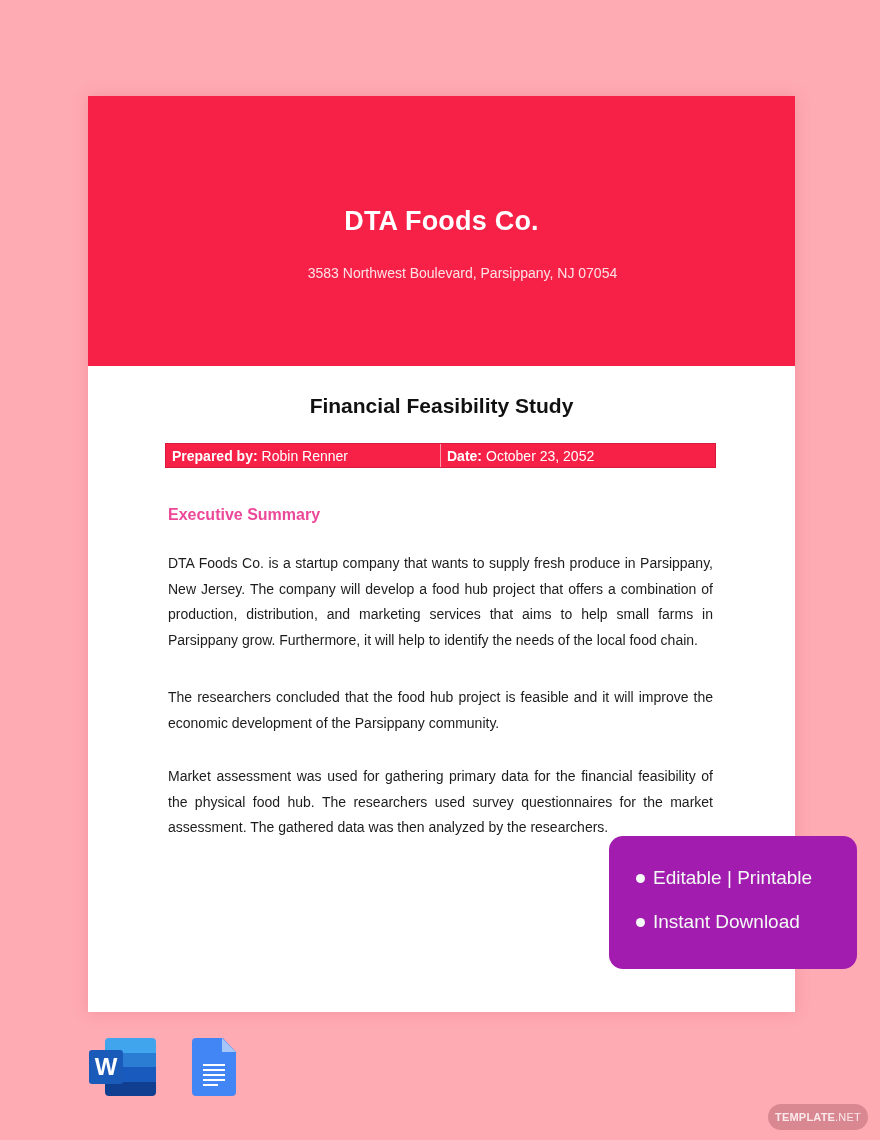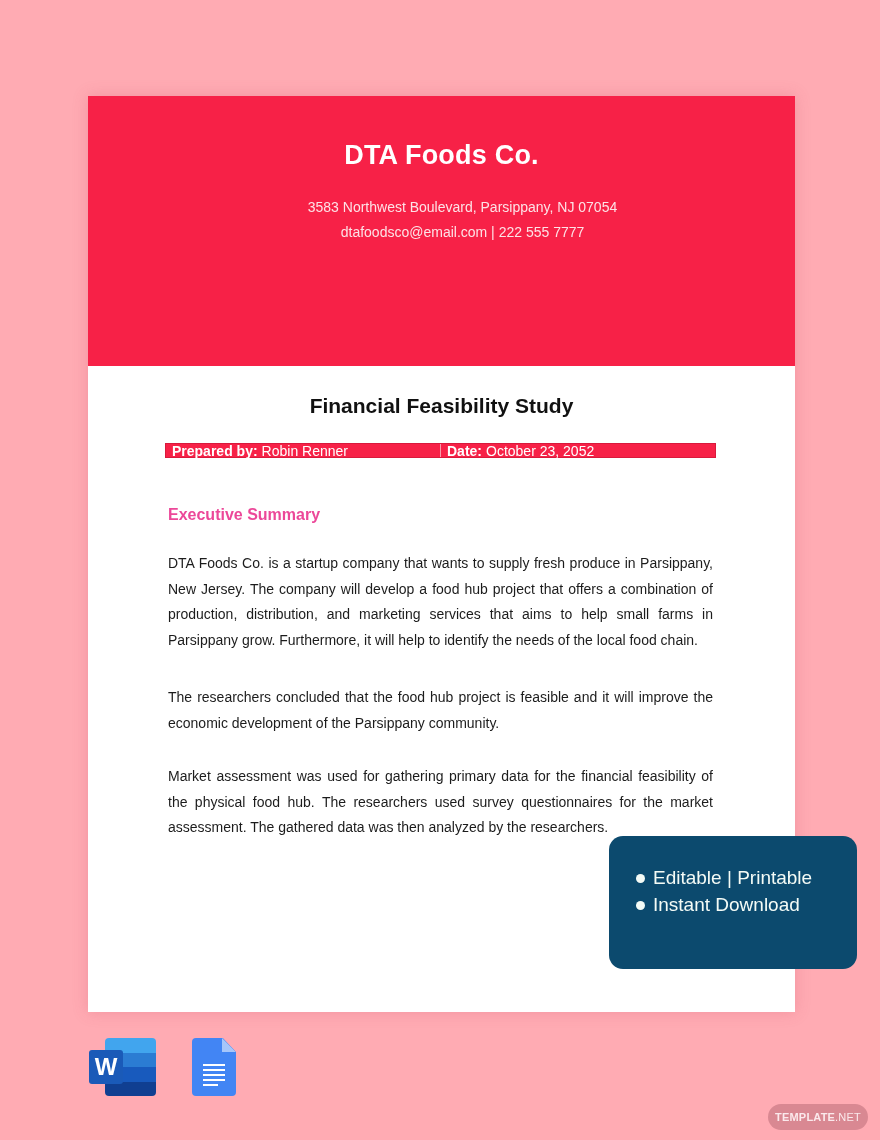--- a/index.html
+++ b/index.html
@@ -14,21 +14,21 @@
       left: 88px; top: 96px;
       width: 707px; height: 916px;
       background: #ffffff;
       box-shadow: 0 0 14px rgba(200, 80, 100, 0.25);
     }
     .header {
       height: 270px;
       background: #f72147;
       color: #fff;
       text-align: center;
-      padding-top: 44px;
+      padding-top: 110px;
     }
     .company {
       font-size: 27px;
       font-weight: bold;
       letter-spacing: 0.2px;
     }
     .contact {
       margin-top: 24px;
       font-size: 14px;
       line-height: 25px;
@@ -38,21 +38,21 @@
     .title {
       text-align: center;
       font-size: 21px;
       font-weight: bold;
       color: #111;
       margin-top: 28px;
     }
     .meta-table {
       position: absolute;
       left: 77px; top: 347px;
-      width: 551px; height: 15px;
+      width: 551px; height: 25px;
       display: flex;
       background: #f72147;
       border: 1px solid #d81a3c;
       color: #fff;
       font-size: 14px;
     }
     .meta-cell {
       flex: 1;
       display: flex;
       align-items: center;
@@ -74,31 +74,31 @@
       font-size: 14px;
       line-height: 25.5px;
       color: #1c1c1c;
       text-align: justify;
       text-align-last: left;
     }
     .green-badge {
       position: absolute;
       left: 609px; top: 836px;
       width: 248px; height: 133px;
-      background: #0c4a6e;
+      background: #a21caf;
       border-radius: 14px;
       color: #f4fbf6;
       font-size: 19px;
       padding: 30px 0 12px 27px;
     }
     .badge-item {
       display: flex; align-items: center;
       height: 24px;
     }
-    .badge-item + .badge-item { margin-top: 3px; align-items: center; }
+    .badge-item + .badge-item { margin-top: 20px; align-items: center; }
     .dot {
       width: 9px; height: 9px; border-radius: 50%;
       background: #f4fbf6;
       margin-right: 8px;
     }
     .app-icons {
       position: absolute;
       left: 89px; top: 1038px;
       display: flex; gap: 36px;
     }
@@ -144,21 +144,20 @@
     .watermark b { font-weight: bold; }
   </style>
 </head>
 <body>
 
 <div class="sheet">
   <div class="header">
     <div class="company">DTA Foods Co.</div>
     <div class="contact">
       <div>3583 Northwest Boulevard, Parsippany, NJ 07054</div>
-      <div>dtafoodsco@email.com | 222 555 7777</div>
     </div>
   </div>
 
   <div class="title">Financial Feasibility Study</div>
 
   <div class="meta-table">
     <div class="meta-cell">
       <b>Prepared by:</b>
       <span>Robin Renner</span>
     </div>

